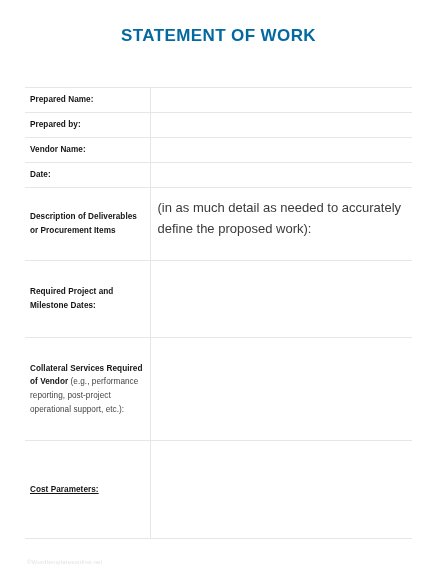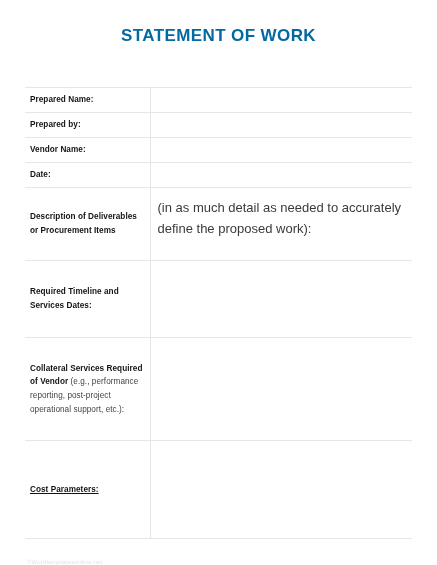--- a/index.html
+++ b/index.html
@@ -129,21 +129,21 @@
         <td class="label-cell">
           <span>Description of Deliverables or Procurement Items</span>
         </td>
         <td class="value-cell">
           <div class="value-inner hint-text">(in as much detail as needed to accurately define the proposed work):</div>
         </td>
       </tr>
 
       <tr class="r-timeline">
         <td class="label-cell">
-          <span>Required Timeline and Services Dates:</span>
+          <span>Required Project and Milestone Dates:</span>
         </td>
         <td class="value-cell">
           <div class="value-inner"></div>
         </td>
       </tr>
 
       <tr class="r-collateral">
         <td class="label-cell">
           <span>Collateral Services Required of Vendor</span><span class="note"> (e.g., performance reporting, post-project operational support, etc.):</span>
         </td>

